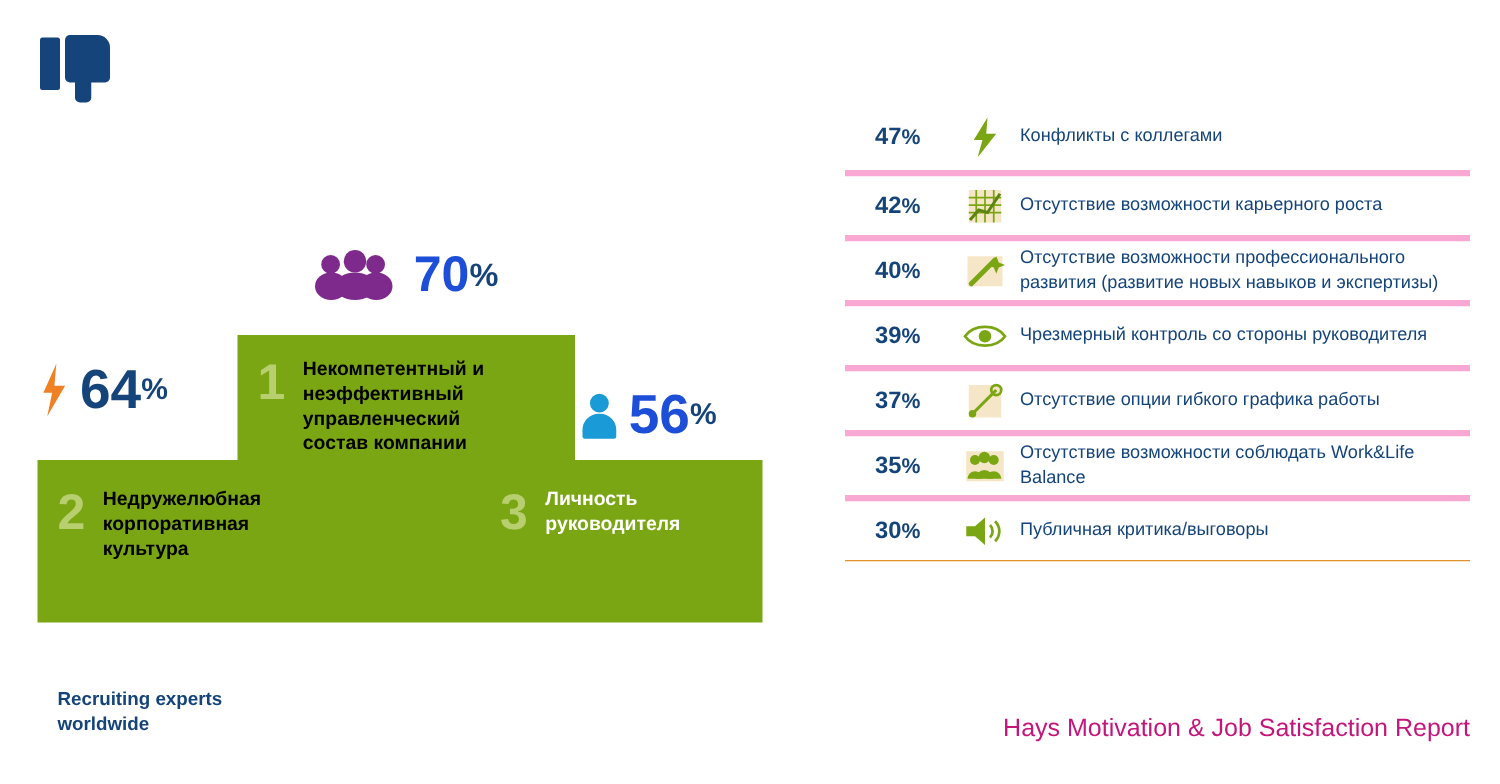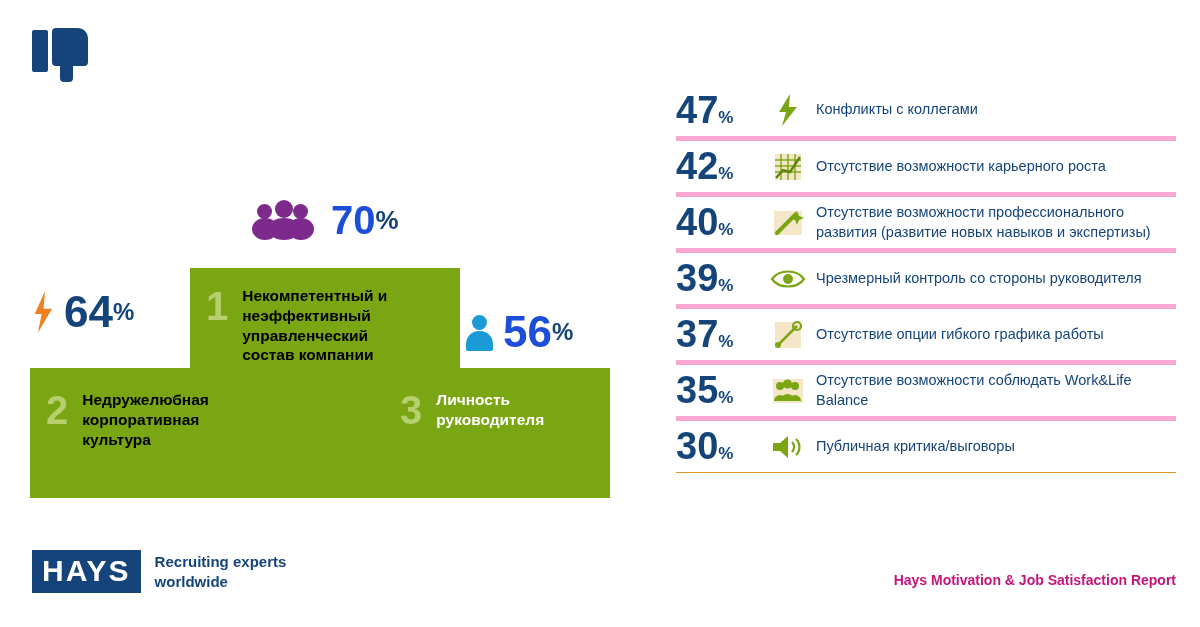--- a/index.html
+++ b/index.html
@@ -269,21 +269,21 @@
     box-sizing: border-box;
   }
   .row:first-child { border-top: none; }
   .row .val {
     width: 84px;
     flex: none;
     color: #14447a;
     font-weight: bold;
     white-space: nowrap;
   }
-  .row .val .n { font-size: 38px; }
+  .row .val .n { font-size: 19px; margin-left: 24px; }
   .row .val .p { font-size: 17px; }
   .row .ico {
     width: 56px;
     flex: none;
     display: flex;
     justify-content: center;
     align-items: center;
   }
   .row .lbl {
     font-size: 14.5px;
@@ -291,22 +291,22 @@
     line-height: 1.33;
   }
   .bottom-rule {
     border-top: 1px solid #e0922a;
     margin-top: 0;
   }
   .footer-note {
     position: absolute;
     right: 24px;
     top: 572px;
-    font-size: 14px;
-    font-weight: bold;
+    font-size: 20px;
+    font-weight: normal;
     color: #c4157a;
   }
 
   
   .ico svg { display: block; }
 </style>
 </head>
 <body>
 
 <div class="page">
@@ -358,21 +358,20 @@
       <div class="txt" style="font-size:15.5px;font-weight:bold;color:#fff;line-height:1.28;width:150px;">Личность руководителя</div>
     </div>
 
     <div class="box" id="box1">
       <div class="rank">1</div>
       <div class="txt" style="width:180px;">Некомпетентный и неэффективный управленческий состав компании</div>
     </div>
   </div>
 
   <div class="logo">
-    <div class="mark">HAYS</div>
     <div class="tag">
       <div>Recruiting experts</div>
       <div>worldwide</div>
     </div>
   </div>
 
   <div class="right-panel">
 
     <div class="row">
       <div class="val">

